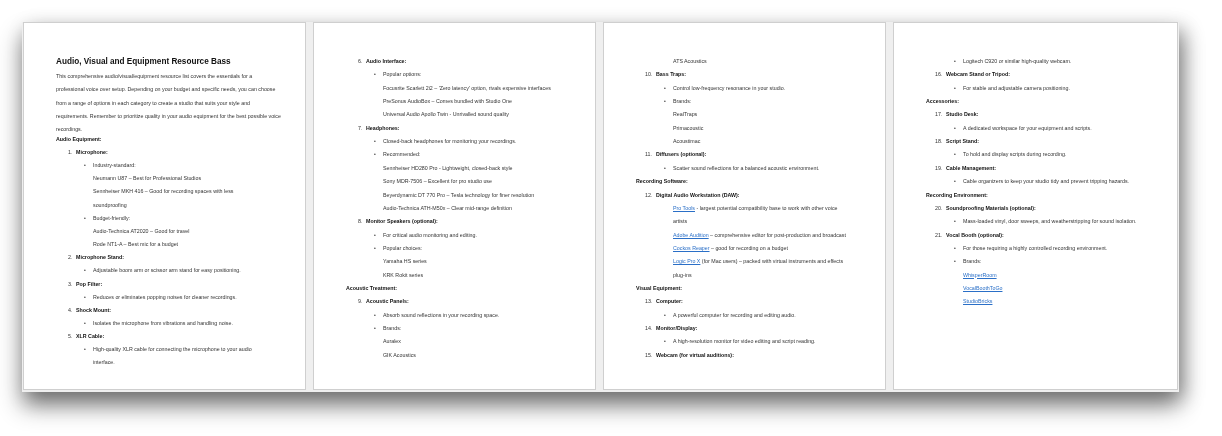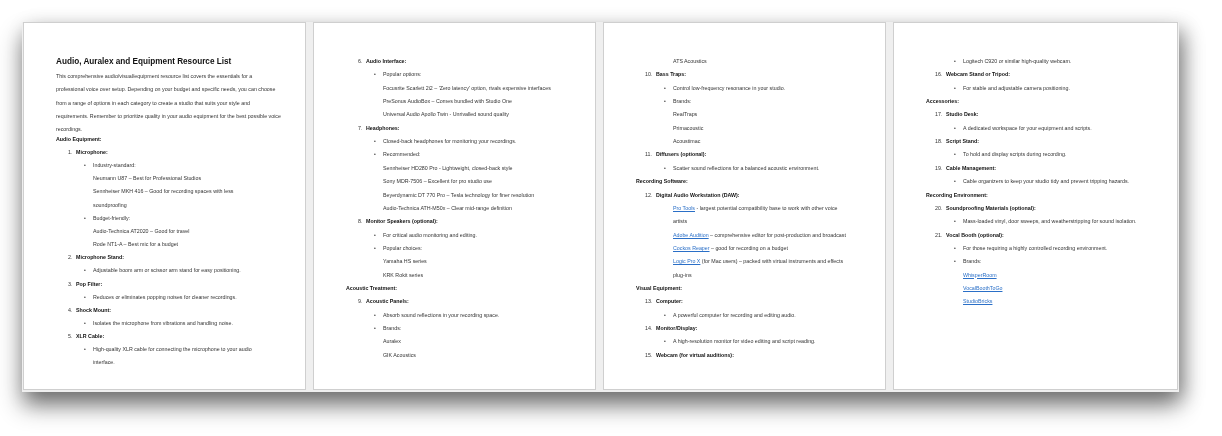--- a/index.html
+++ b/index.html
@@ -12,21 +12,21 @@
   .para{white-space:normal;line-height:13.3px;width:225px;font-size:5.3px;color:#333;}
   .lnk{color:#2a6fc7;text-decoration:underline;}
   .bul::before{content:"•";position:absolute;left:-9px;top:0;font-size:5px;color:#333;}
 </style>
 </head>
 <body>
 
 <div class="spread">
 
   <div class="page" style="left:1px;">
-    <div class="t title" style="left:32px;top:35px;">Audio, Auralex and Equipment Resource List</div>
+    <div class="t title" style="left:32px;top:35px;">Audio, Visual and Equipment Resource Bass</div>
     <div class="t para" style="left:32px;top:47px;">This comprehensive audio/visual/equipment resource list covers the essentials for a professional voice over setup. Depending on your budget and specific needs, you can choose from a range of options in each category to create a studio that suits your style and requirements. Remember to prioritize quality in your audio equipment for the best possible voice recordings.</div>
     <div class="t b" style="left:32px;top:114px;">Audio Equipment:</div>
     <div id="p1">
         <div class="t" style="left: 44px; top: 127px;">1.</div>
         <div class="t b" style="left: 52px; top: 127px;">Microphone:</div>
         <div class="t bul" style="left: 69px; top: 140.15px;">Industry-standard:</div>
         <div class="t" style="left: 69px; top: 153.3px;">Neumann U87 – Best for Professional Studios</div>
         <div class="t" style="left: 69px; top: 166.45px;">Sennheiser MKH 416 – Good for recording spaces with less</div>
         <div class="t" style="left: 69px; top: 179.6px;">soundproofing</div>
         <div class="t bul" style="left: 69px; top: 192.75px;">Budget-friendly:</div>

